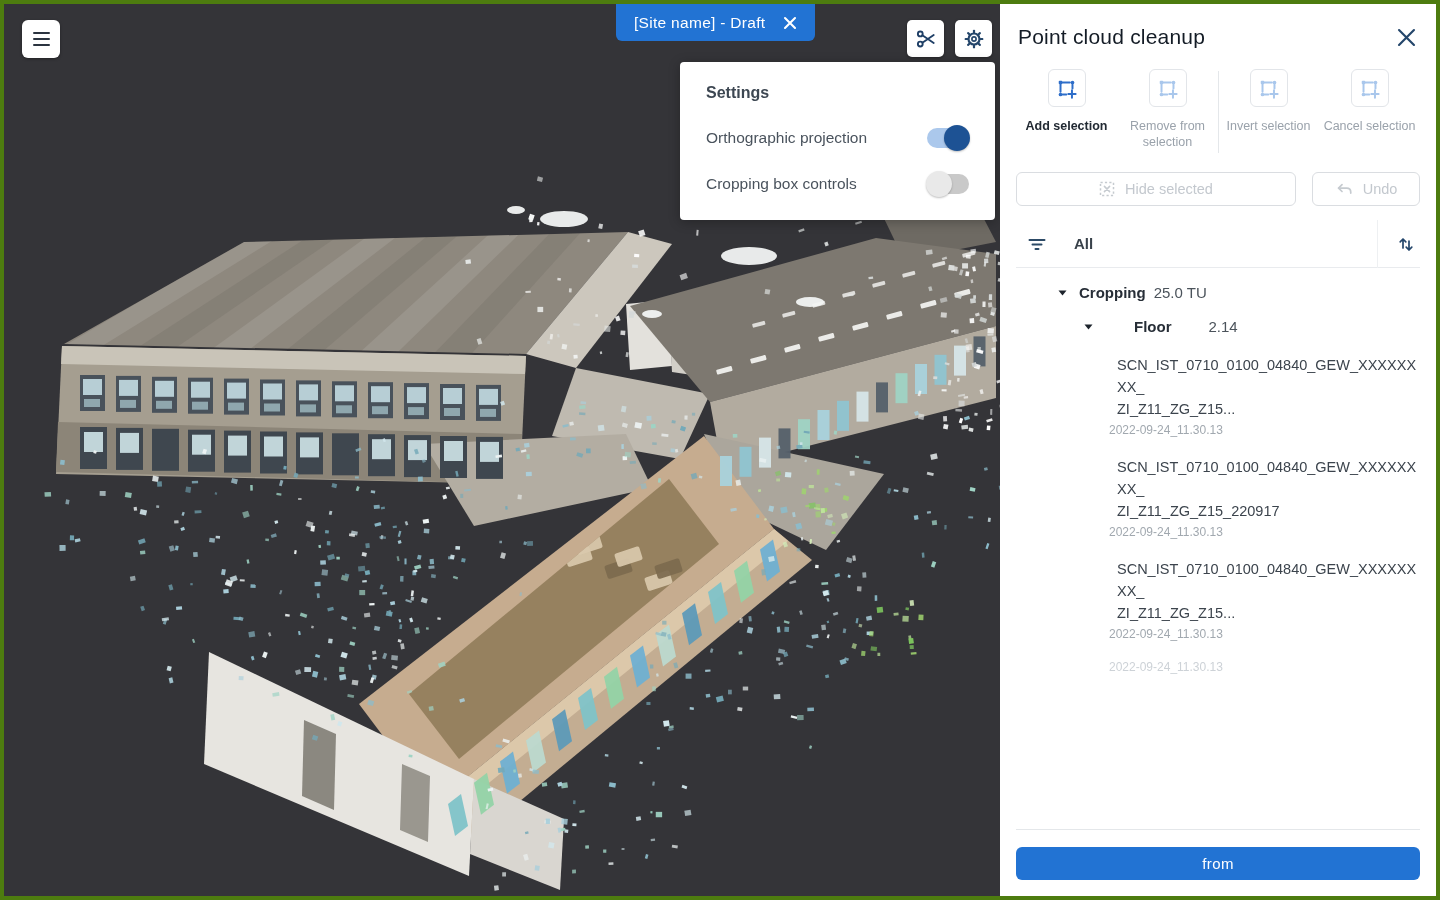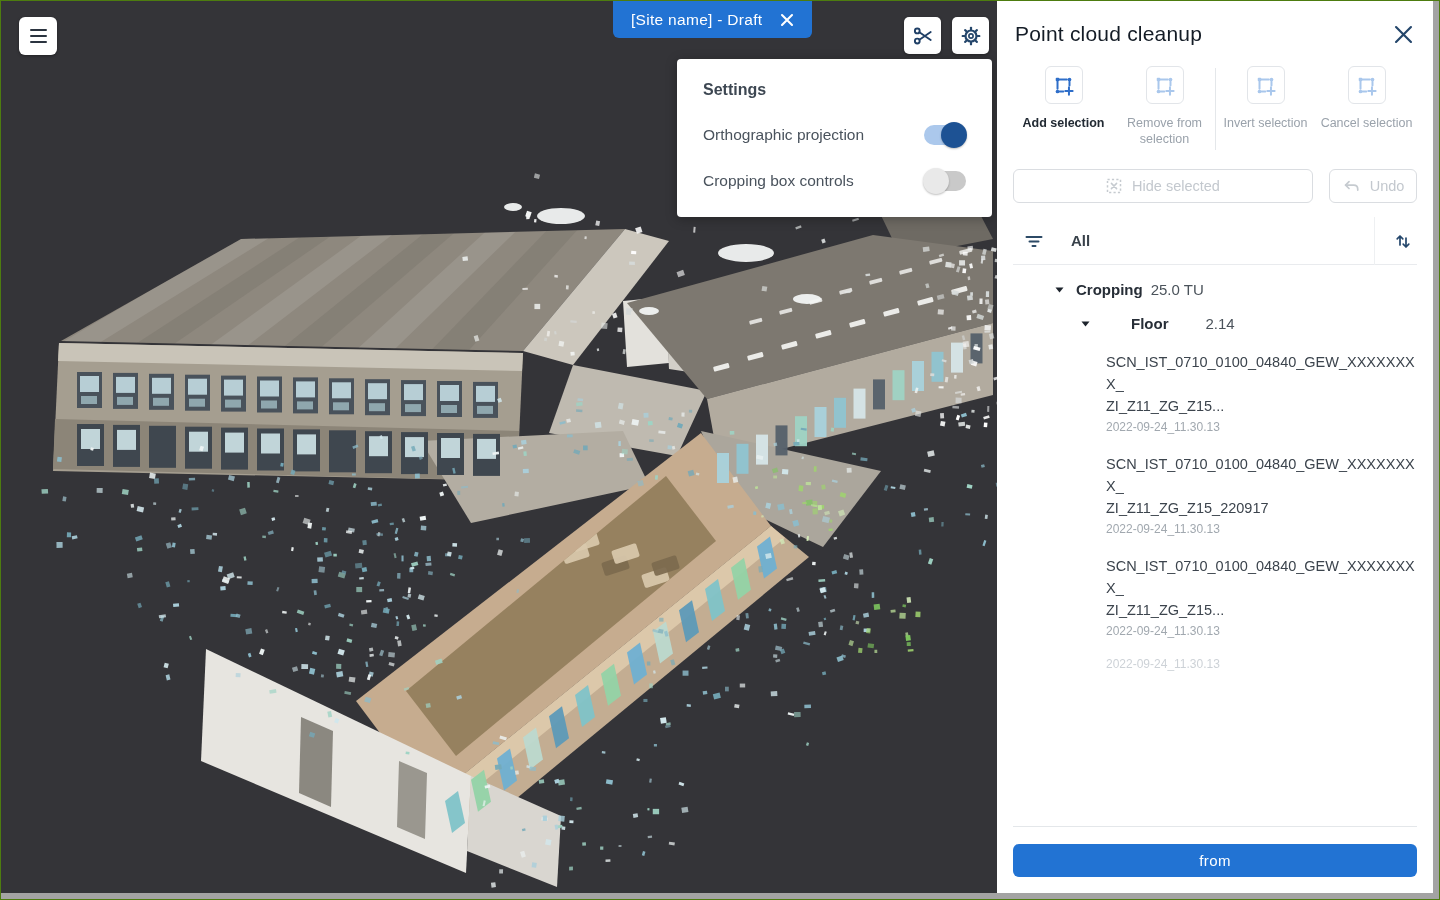--- a/index.html
+++ b/index.html
@@ -1,17 +1,17 @@
 <!DOCTYPE html>
 <html><head>
 <meta charset="utf-8">
 <style>
   html,body{margin:0;padding:0;background:#222;}
   *{box-sizing:border-box;}
-  .frame{position:relative;width:1440px;height:900px;border:1px solid #4d7c0f;background:#a3a3a3;
+  .frame{position:relative;width:1440px;height:900px;border:4px solid #4d7c0f;background:#b91c1c;
          display:flex;font-family:"Liberation Sans",sans-serif;overflow:hidden;}
   
   .viewport{position:relative;width:996px;height:892px;background:#343438;overflow:hidden;flex:none;}
   .cloud{position:absolute;inset:0;}
   .icon-btn{position:absolute;width:37px;height:37px;background:#fff;border:none;border-radius:5px;
             display:flex;align-items:center;justify-content:center;cursor:pointer;
             box-shadow:0 1px 3px rgba(0,0,0,.35);padding:0;}
   .hamburger{left:18px;top:16px;width:38px;height:38px;border-radius:6px;flex-direction:column;gap:3.5px;}
   .hamburger i{display:block;width:17px;height:2.4px;border-radius:1px;background:#2b3440;}
   .btn-cut{left:903px;top:16px;}
@@ -37,36 +37,36 @@
   .tools{display:flex;position:relative;margin-top:10px;}
   .tool{flex:1;display:flex;flex-direction:column;align-items:center;gap:11px;cursor:pointer;}
   .tool .box{width:38px;height:38px;border:1px solid #e2e5e9;border-radius:6px;display:flex;align-items:center;justify-content:center;background:#fff;}
   .tool .tlabel{font-size:12.5px;line-height:16px;color:#9aa2ab;text-align:center;max-width:92px;}
   .tool.active .tlabel{color:#222a33;font-weight:700;}
   .tools-divider{position:absolute;left:50%;top:2px;width:1px;height:82px;background:#e4e7ea;}
   .actions{display:flex;gap:16px;margin-top:22px;}
   .ghost-btn{height:34px;border:1px solid #dadde1;border-radius:6px;background:#fff;color:#c3c8ce;
              font-size:14.5px;display:flex;align-items:center;justify-content:center;gap:10px;cursor:default;
              font-family:"Liberation Sans",sans-serif;}
-  .btn-hide{flex:1;} .btn-undo{width:88px;}
+  .btn-hide{flex:1;} .btn-undo{width:108px;}
   .filter-row{display:flex;align-items:center;margin-top:14px;height:48px;border-bottom:1px solid #e9ebee;}
   .filter-ic{display:flex;padding:0 0 0 10px;cursor:pointer;}
   .filter-label{margin-left:26px;font-size:15px;font-weight:700;color:#39424b;cursor:pointer;}
   .sort-box{margin-left:auto;height:48px;border-left:1px solid #eef0f2;display:flex;align-items:center;
             padding-left:18px;padding-right:4px;cursor:pointer;}
   .tree{flex:1;margin-top:16px;overflow:hidden;}
   .tree-row{display:flex;align-items:center;cursor:pointer;}
   .tree-row .caret{display:flex;margin-right:12px;}
   .row-building{padding-left:42px;}
   .row-floor{padding-left:68px;margin-top:17px;gap:29px;}
   .tree-label{font-size:15px;font-weight:700;color:#272e37;}
   .tree-value{font-size:15px;color:#4b535b;margin-left:8px;}
   .scan{padding-left:93px;margin-top:19px;cursor:pointer;}
   .scan-name{font-size:14.5px;color:#3c444d;line-height:22px;word-break:break-all;}
-  .scan-name span{display:block;}
+  .scan-name span{display:block;margin-left:8px;}
   .scan-time{font-size:12px;color:#a1a8af;margin-top:3px;}
   .scan.disabled .scan-name{color:#b7bec5;}
   .scan.disabled .scan-time{color:#cdd2d7;}
   .panel-footer{border-top:1px solid #e4e7ea;padding:17px 0 16px;}
   .save-btn{width:100%;height:33px;background:#2273d3;color:#fff;border:none;border-radius:6px;
             font-size:15px;letter-spacing:.4px;cursor:pointer;font-family:"Liberation Sans",sans-serif;}
 </style>
 </head>
 <body>
 

